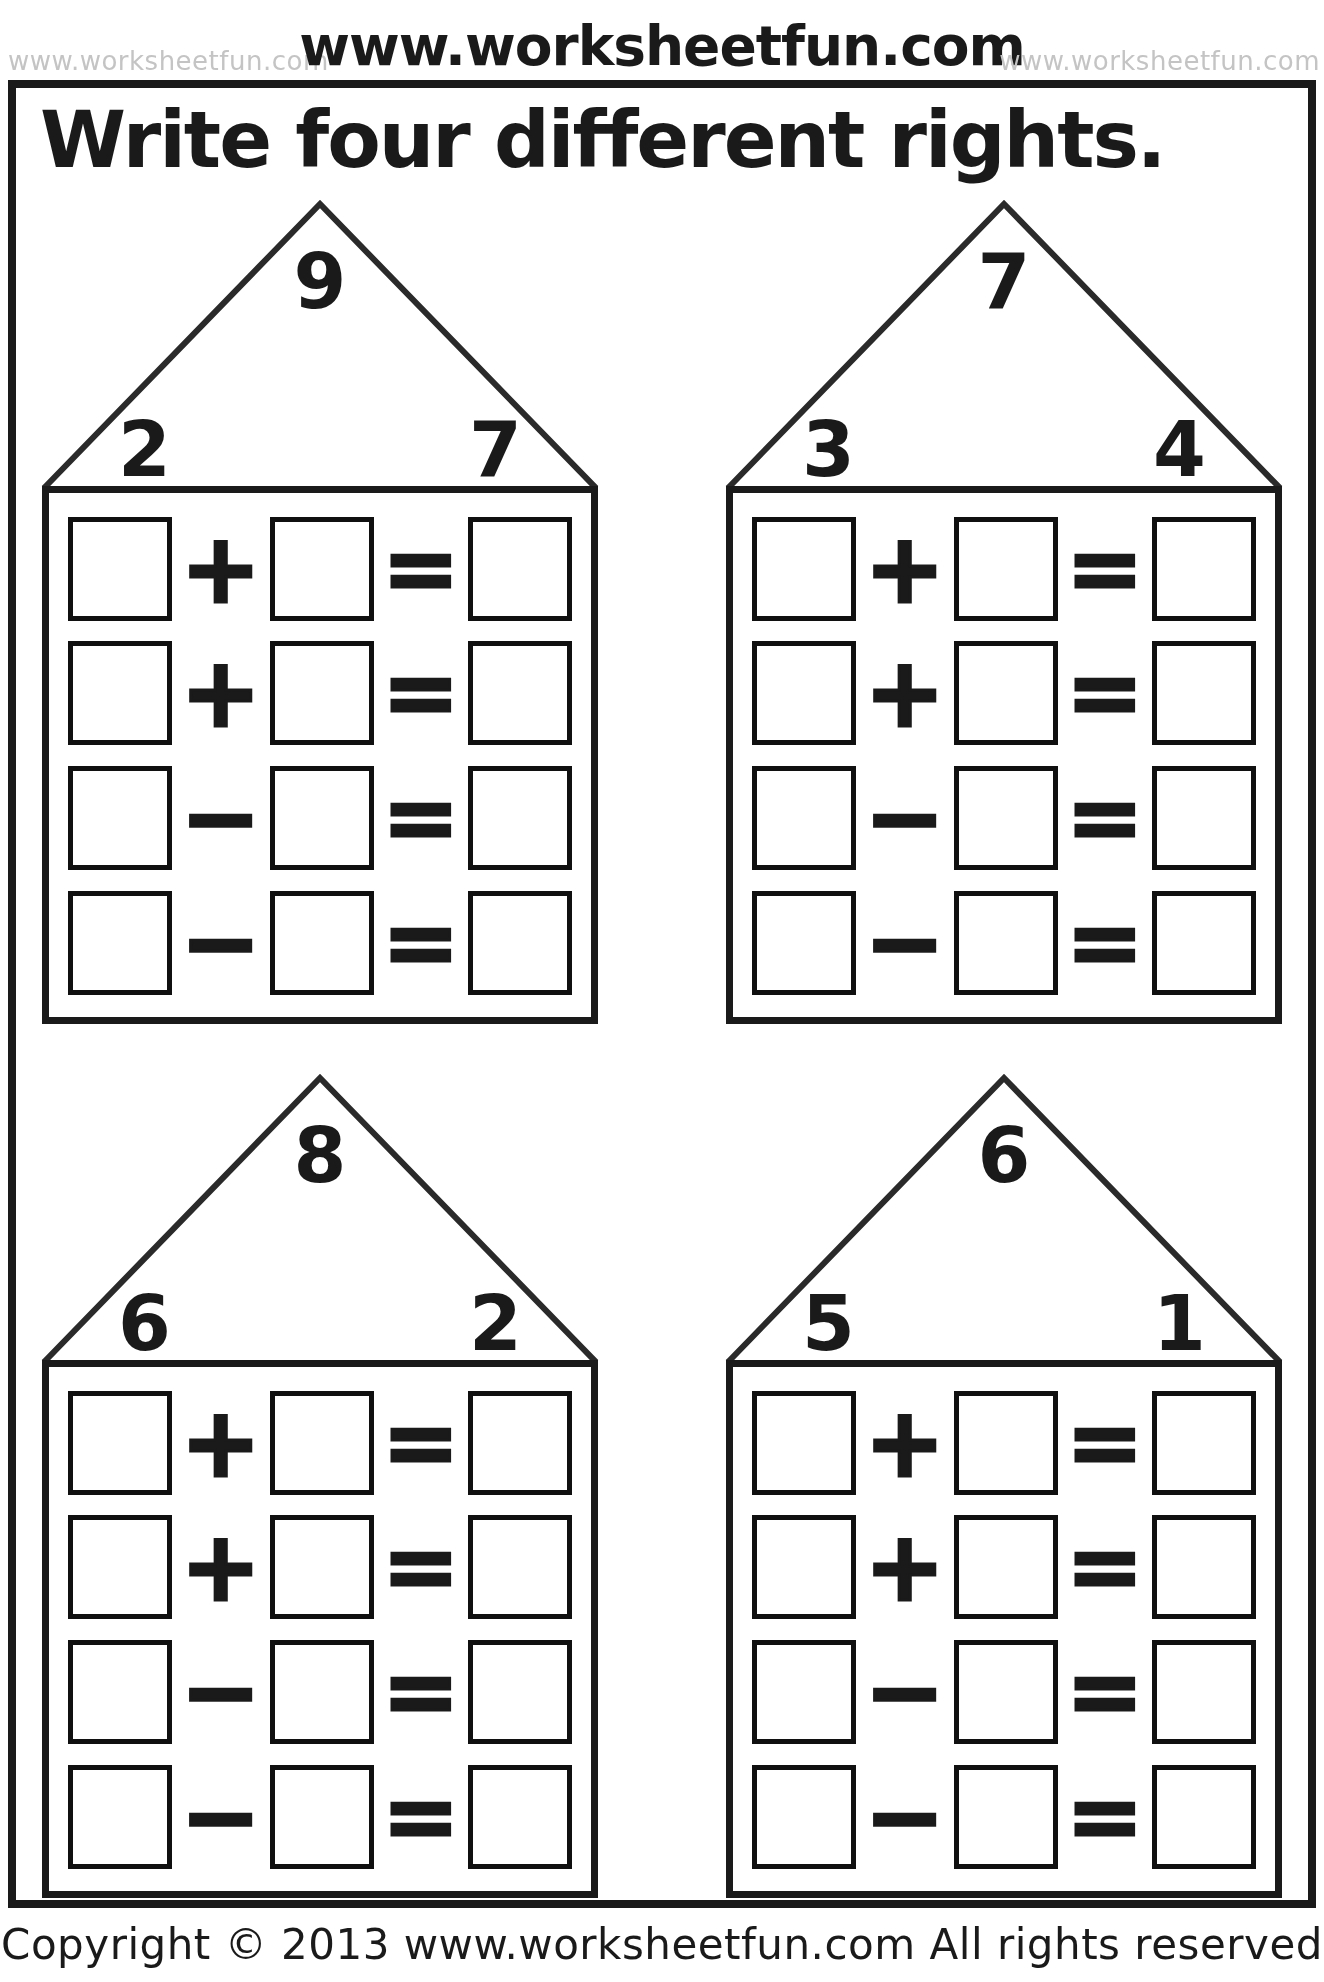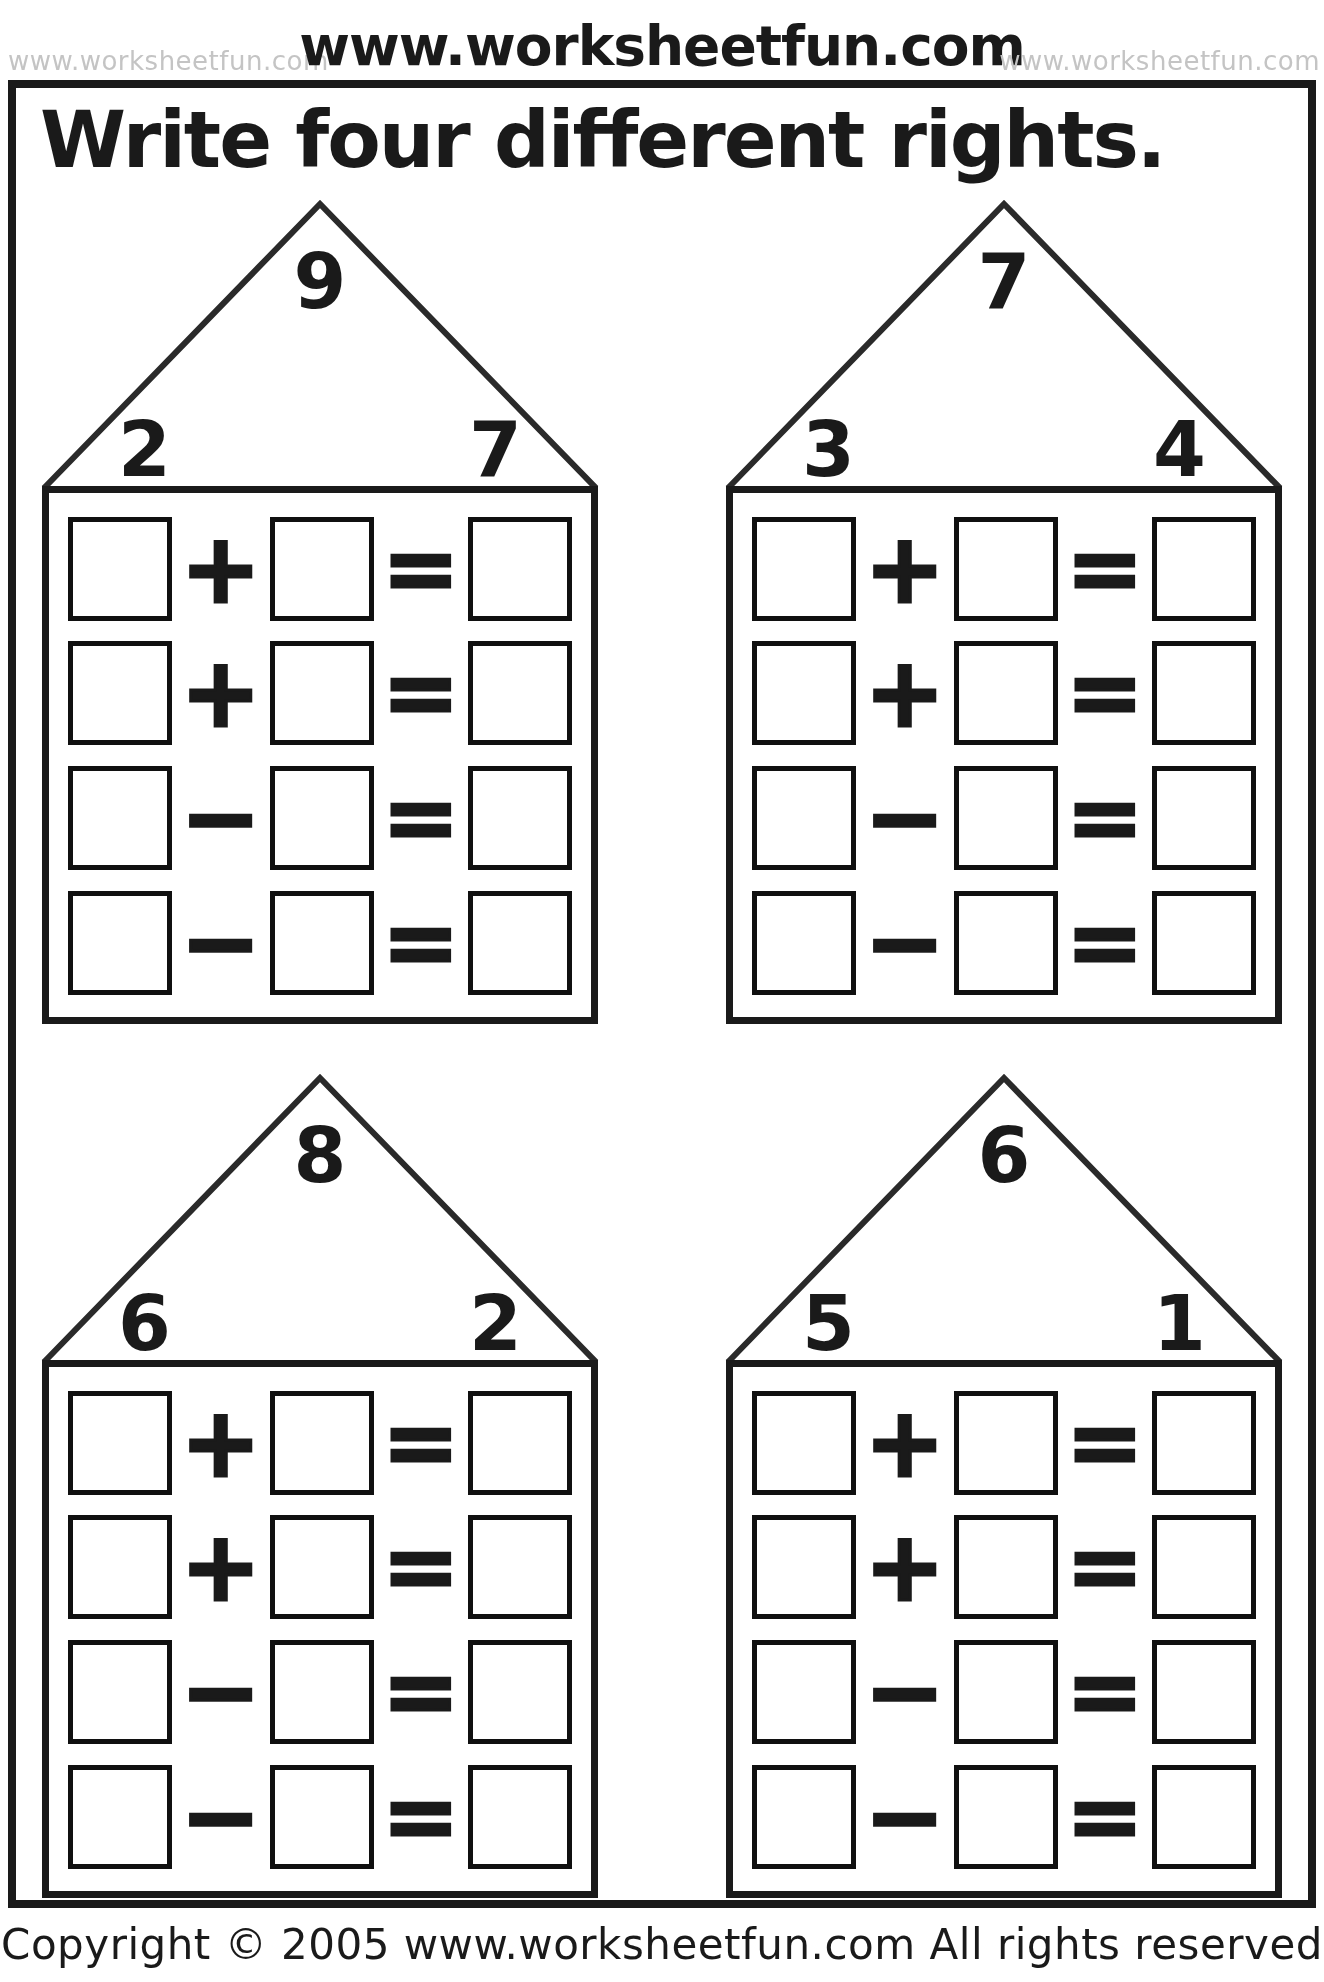--- a/index.html
+++ b/index.html
@@ -268,13 +268,13 @@
           <span class="abox"></span>
           <span class="op eq">=</span>
           <span class="abox"></span>
         </div>
       </div>
     </section>
 
   </main>
 </div>
 
-<footer class="footer">Copyright © 2005 www.worksheetfun.com All rights reserved</footer>
+<footer class="footer">Copyright © 2013 www.worksheetfun.com All rights reserved</footer>
 
 </body></html>

